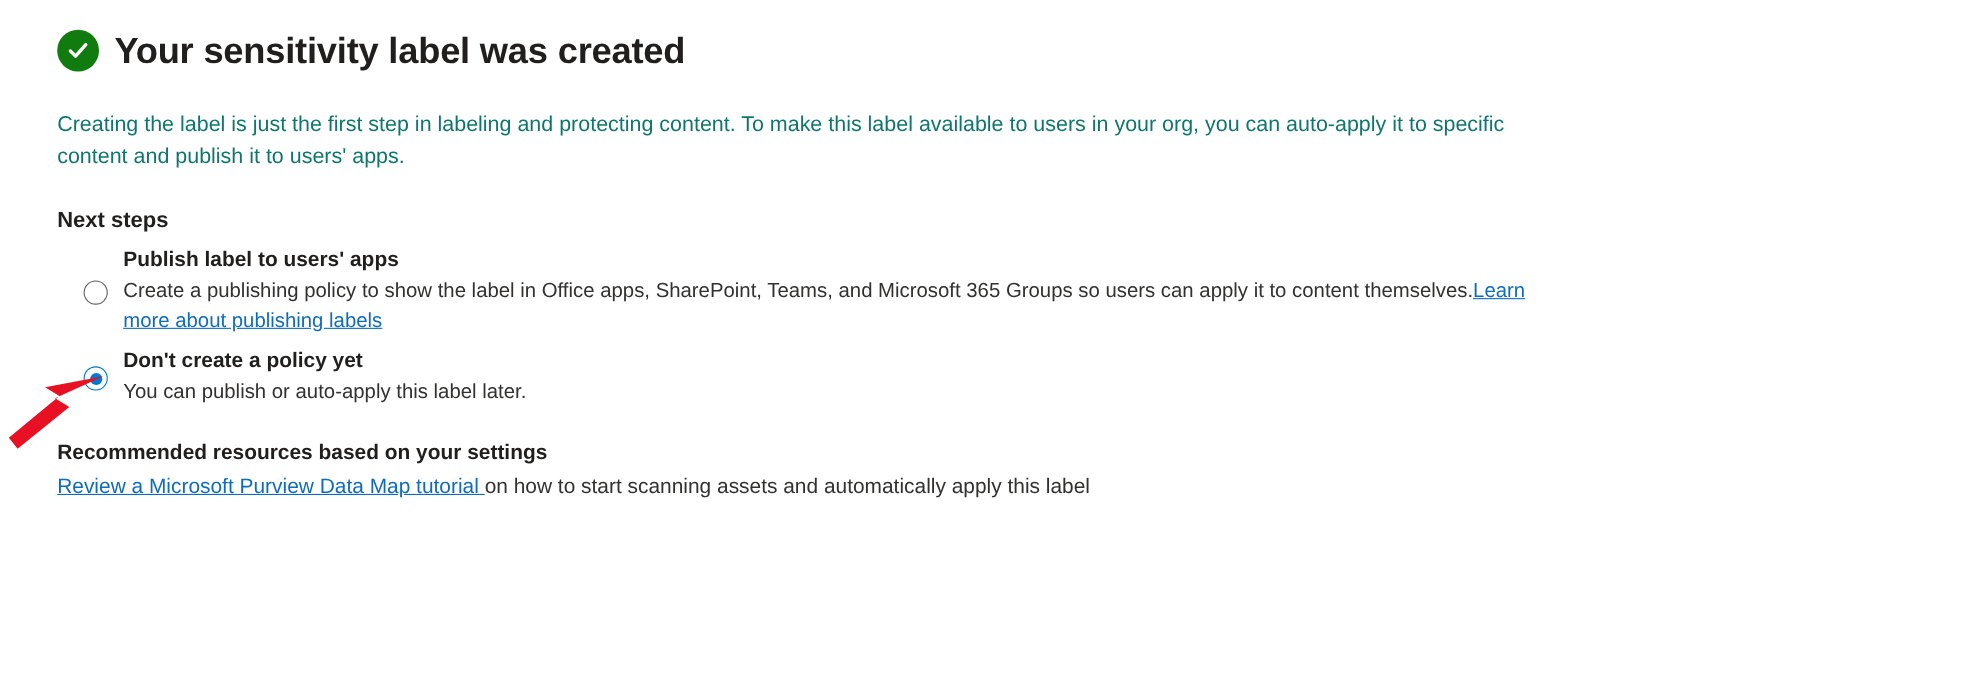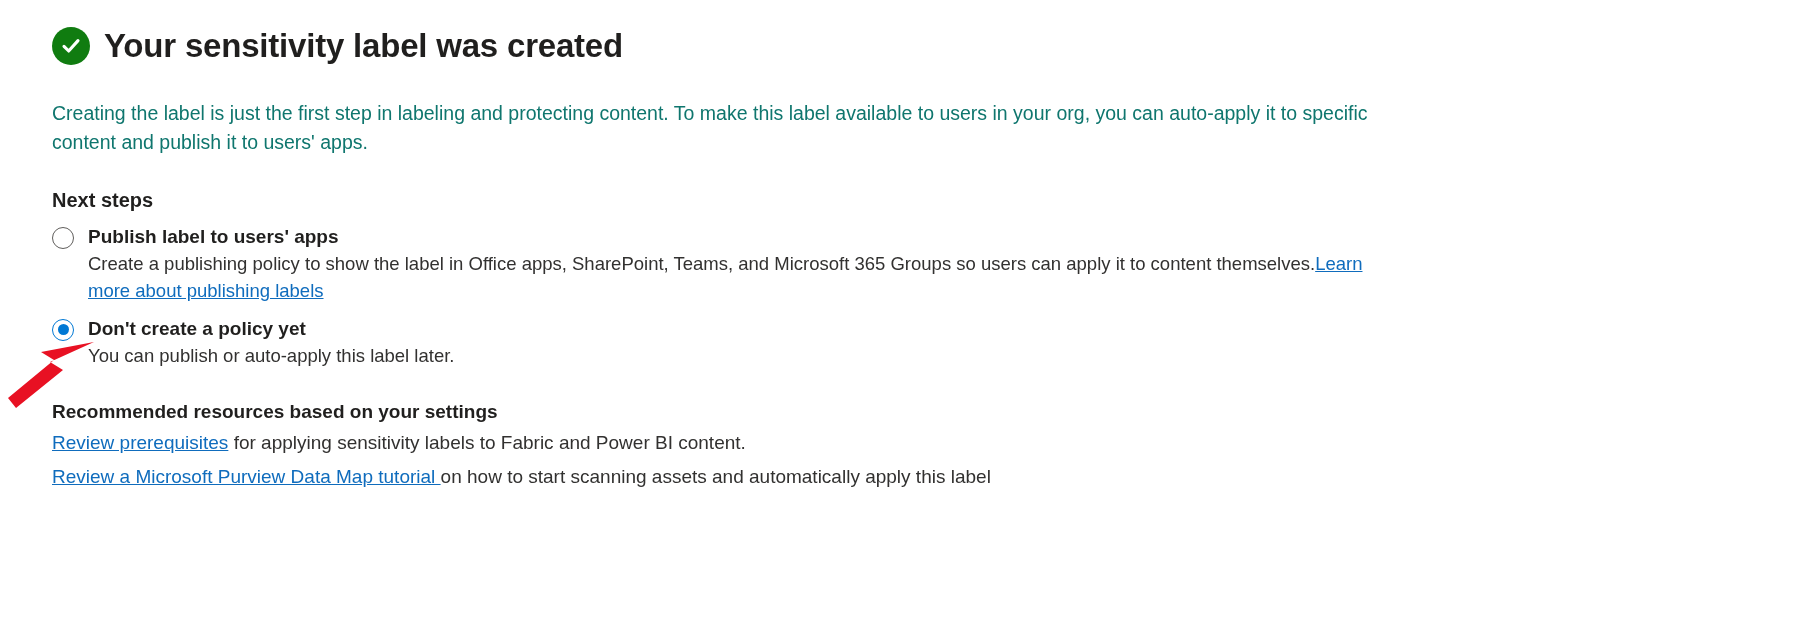--- a/index.html
+++ b/index.html
@@ -68,22 +68,22 @@
     font-size: 20px;
     font-weight: 700;
     color: #201f1e;
   }
 
   .options {
     margin: 12px 0 0 0;
   }
   .option-row {
     display: flex;
-    align-items: flex-start;
-    padding-left: 52px;
+    align-items: center;
+    padding-left: 76px;
     position: relative;
   }
   .option-row + .option-row { margin-top: 11px; }
 
   .radio {
     flex: 0 0 22px;
     width: 22px;
     height: 22px;
     border-radius: 50%;
     border: 1.5px solid #605e5c;
@@ -195,21 +195,20 @@
         <div class="option-desc">You can publish or auto-apply this label later.</div>
       </div>
     </div>
 
   </div>
 
   <div class="resources">
     <div class="resources-heading">Recommended resources based on your settings</div>
 
 
-    <div class="resource-line"><a class="link">Review prerequisites</a><span> for applying sensitivity labels to Fabric and Power BI content.</span></div>
 
     <div class="resource-line"><a class="link">Review a Microsoft Purview Data Map tutorial </a><span>on how to start scanning assets and automatically apply this label</span></div>
   </div>
 
   <svg class="annotation-arrow" viewBox="0 0 92 76">
     <polygon points="88,6 44,26 57,34 10,72 2,62 48,24 35,16" fill="#E81123"></polygon>
   </svg>
 
 </div>
 

